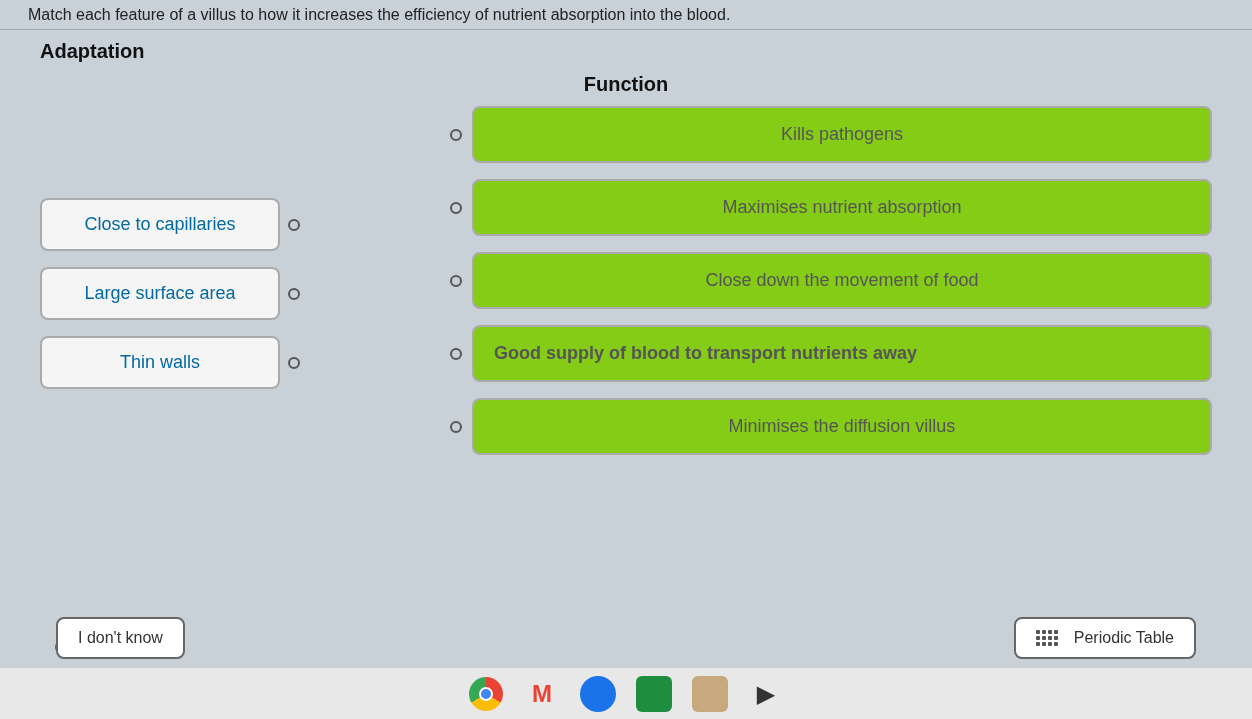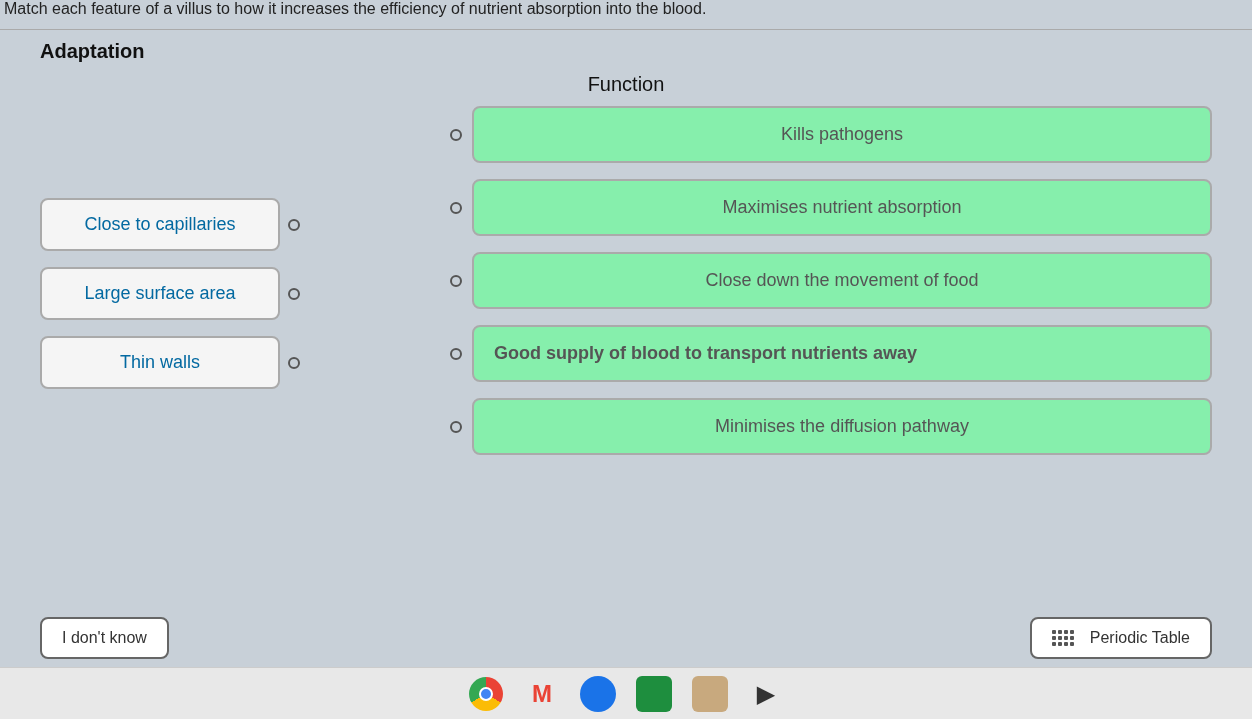--- a/index.html
+++ b/index.html
@@ -8,23 +8,24 @@
       font-family: 'Segoe UI', Arial, sans-serif;
       background-color: #c8d0d8;
       width: 1252px;
       height: 719px;
       overflow: hidden;
       position: relative;
     }
 
     .top-bar {
       background-color: #c8d0d8;
-      padding: 0 4px;
+      padding: 0 28px;
       height: 30px;
       display: flex;
+      align-items: center;
       border-bottom: 1px solid #aaa;
     }
 
     .top-bar-text {
       font-size: 16px;
       color: #222;
       font-weight: 500;
     }
 
     .headers-row {
@@ -37,21 +38,21 @@
       width: 380px;
       font-size: 20px;
       font-weight: bold;
       color: #111;
       padding-bottom: 10px;
     }
 
     .function-header {
       flex: 1;
       font-size: 20px;
-      font-weight: normal;
+      font-weight: bold;
       color: #111;
       padding-bottom: 10px;
       text-align: center;
     }
 
     .adaptation-box {
       background: #f5f5f5;
       border: 2px solid #aaa;
       border-radius: 8px;
       padding: 14px 20px;
@@ -82,40 +83,40 @@
       width: 12px;
       height: 12px;
       border: 2px solid #555;
       border-radius: 50%;
       background: transparent;
       flex-shrink: 0;
       margin-left: 10px;
     }
 
     .function-box {
-      background: #86efac;
+      background: #84cc16;
       border: 2px solid #aaa;
       border-radius: 8px;
       padding: 16px 20px;
       font-size: 18px;
       color: #555;
       flex: 1;
       text-align: center;
       cursor: default;
     }
 
     .bottom-bar {
       position: absolute;
       bottom: 60px;
       left: 0;
       right: 0;
       display: flex;
       align-items: flex-start;
       justify-content: space-between;
-      padding: 0 40px;
+      padding: 0 56px;
     }
 
     .dont-know-btn {
       background: white;
       border: 2px solid #666;
       border-radius: 8px;
       padding: 10px 20px;
       font-size: 16px;
       color: #333;
       cursor: pointer;
@@ -246,21 +247,21 @@
       <div class="function-box">Close down the movement of food</div>
     </div>
 
     <div class="function-row">
       <div class="function-dot"></div>
       <div class="function-box" style="text-align: left;  font-weight: bold;">Good supply of blood to transport nutrients away</div>
     </div>
 
     <div class="function-row">
       <div class="function-dot"></div>
-      <div class="function-box">Minimises the diffusion pathway</div>
+      <div class="function-box">Minimises the diffusion villus</div>
     </div>
 
   </div>
 </div>
 
 <div class="circle-dot"></div>
 
 <div class="bottom-bar">
   <button class="dont-know-btn">I don't know</button>
   <button class="periodic-table-btn">

